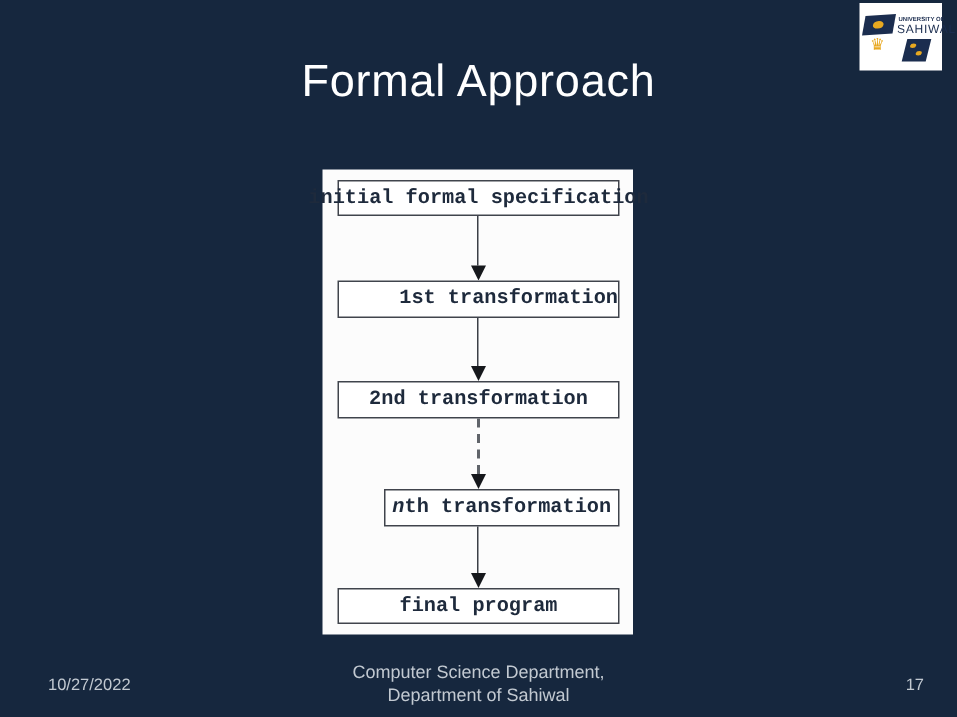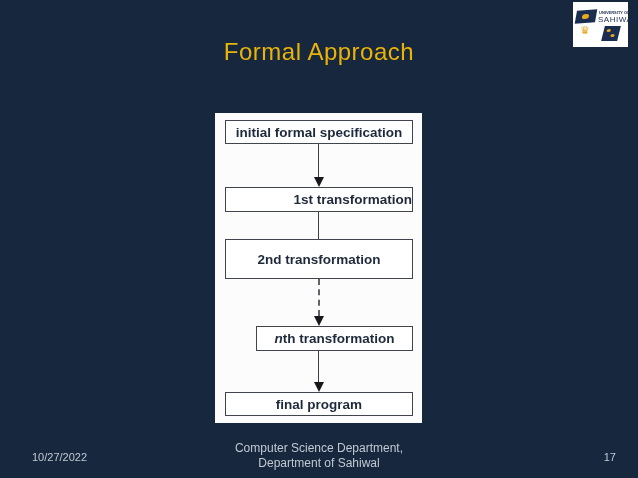--- a/index.html
+++ b/index.html
@@ -15,22 +15,22 @@
     margin: 0 auto;
   }
 
   
   .slide-title {
     position: absolute;
     top: 38px;
     left: 0;
     width: 100%;
     text-align: center;
-    color: #eab308;
-    font-size: 24px;
+    color: #ffffff;
+    font-size: 30px;
     font-weight: 400;
     letter-spacing: 0.5px;
   }
 
   
   .logo-box {
     position: absolute;
     top: 2px;
     right: 10px;
     width: 55px;
@@ -76,39 +76,40 @@
   .logo-br i:nth-child(2) { left: 8px; top: 8px; }
 
   
   .diagram-panel {
     position: absolute;
     left: 215px;
     top: 113px;
     width: 207px;
     height: 310px;
     background: #FCFCFC;
+    font-family: Liberation Mono, monospace;
   }
   .flow-node {
     position: absolute;
     left: 10px;
     right: 9px;
     background: #FFFFFF;
     border: 1.5px solid #40444C;
     color: #1E2A3C;
     font-size: 13.5px;
     font-weight: 600;
     text-align: center;
     display: flex;
     align-items: center;
     justify-content: center;
     white-space: nowrap;
   }
   .node-0 { top: 7px;   height: 24px; }
   .node-1 { top: 74px;  height: 25px; justify-content: flex-end; }
-  .node-2 { top: 126px; height: 40px; }
+  .node-2 { top: 141px; height: 25px; }
   .node-3 { top: 213px; height: 25px; margin-left: 31px; }
   .node-4 { top: 279px; height: 24px; }
   .flow-node .it { font-style: italic; }
 
   .flow-arrow {
     position: absolute;
     left: 0; right: 0;
     display: flex;
     flex-direction: column;
     align-items: center;

